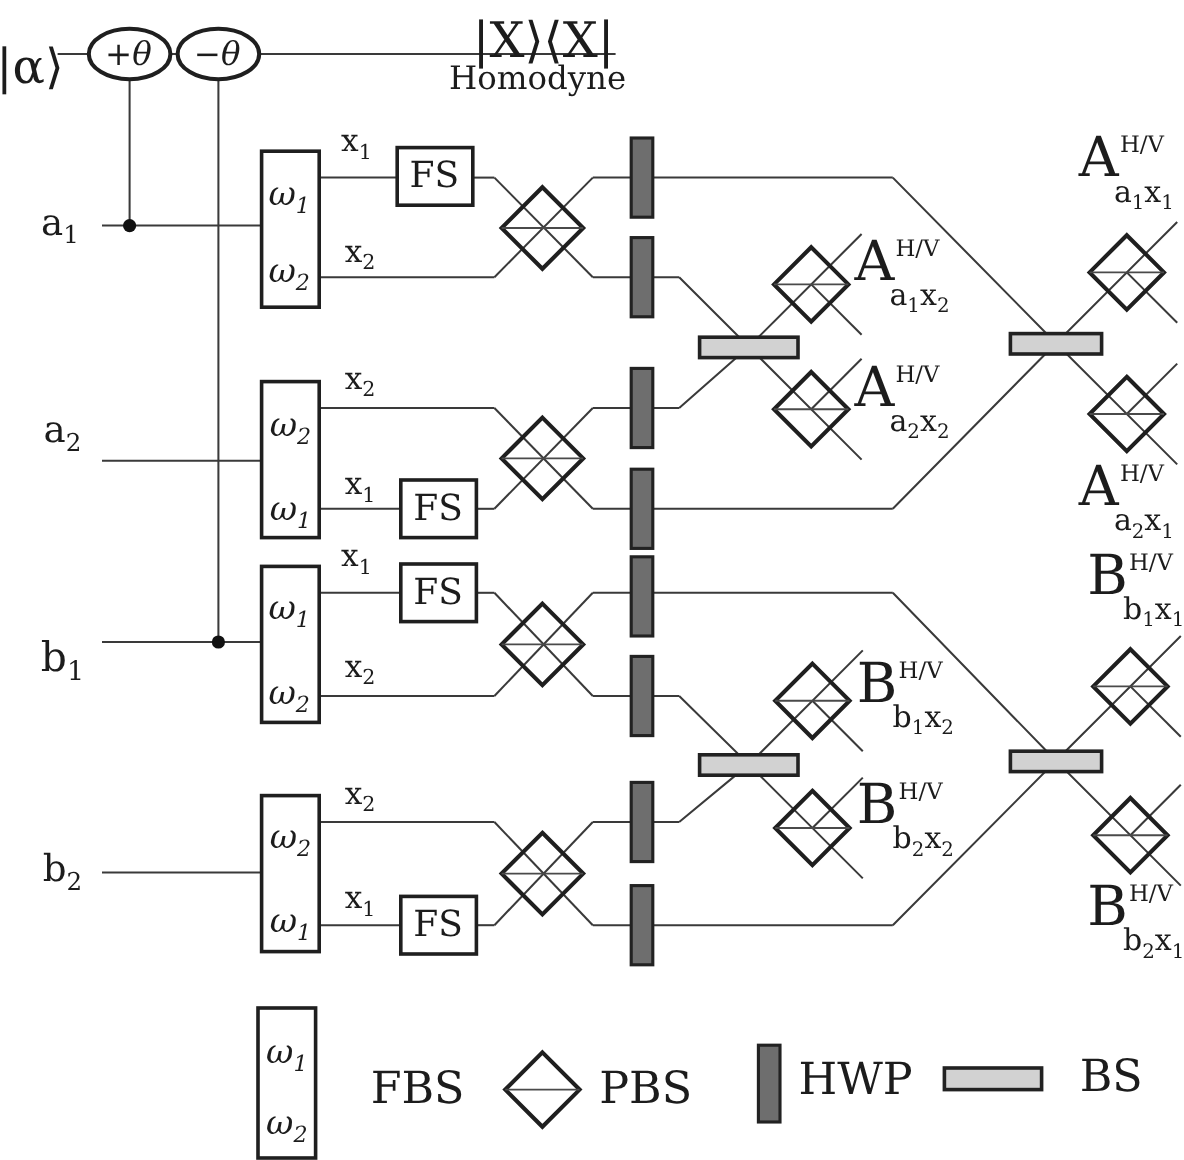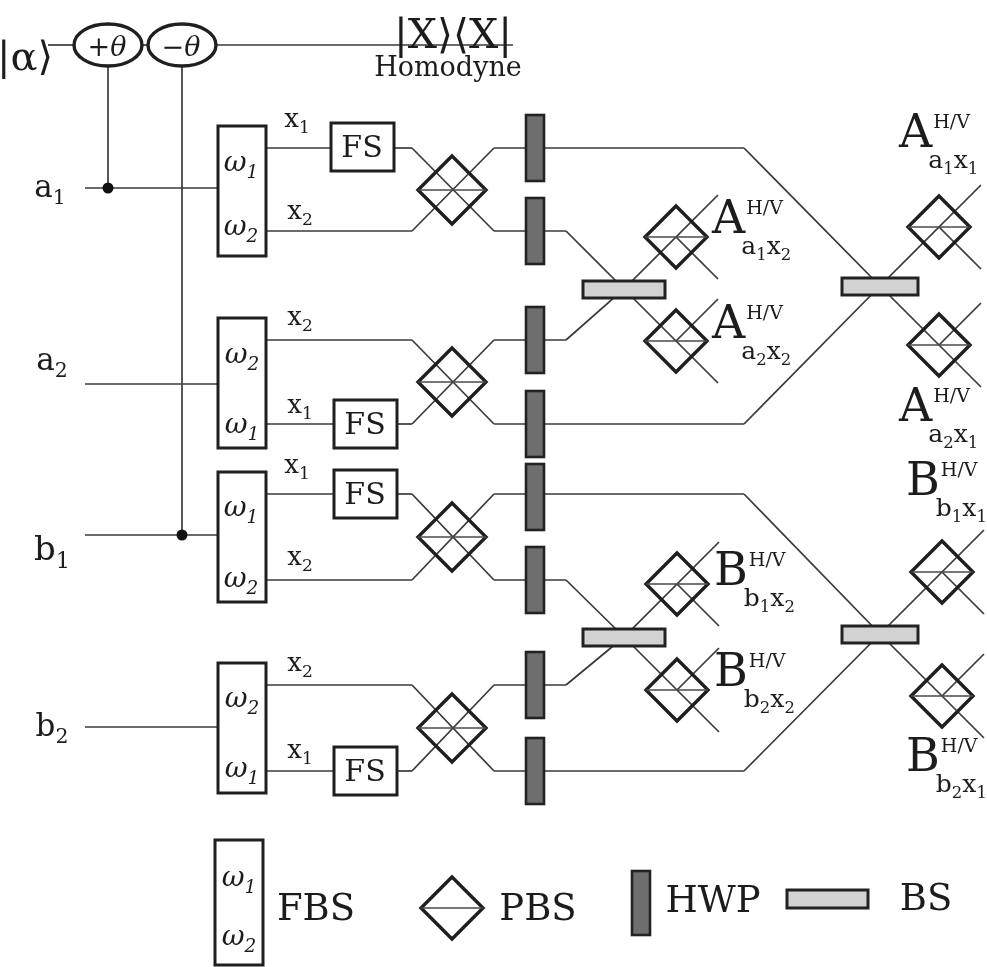--- a/index.html
+++ b/index.html
@@ -274,18 +274,18 @@
   <div class="det" style="left:906px;top:736px">
     <span class="det-main">B</span>
     <span class="det-ss">
         <span class="det-sup">H/V</span>
         <span class="det-sub">b<sub>2</sub>x<sub>1</sub></span>
       </span>
   </div>
 
   <div class="t it" style="left:239px;top:877px;font-size:28px">ω<sub>1</sub></div>
   <div class="t it" style="left:239px;top:936px;font-size:28px">ω<sub>2</sub></div>
-  <div class="t lg" style="left:316px;top:907px">FBS</div>
+  <div class="t lg" style="left:348px;top:907px">FBS</div>
   <div class="t lg" style="left:538px;top:907px">PBS</div>
   <div class="t lg" style="left:713px;top:899px">HWP</div>
   <div class="t lg" style="left:926px;top:897px">BS</div>
 
 </div>
 
 </body></html>

